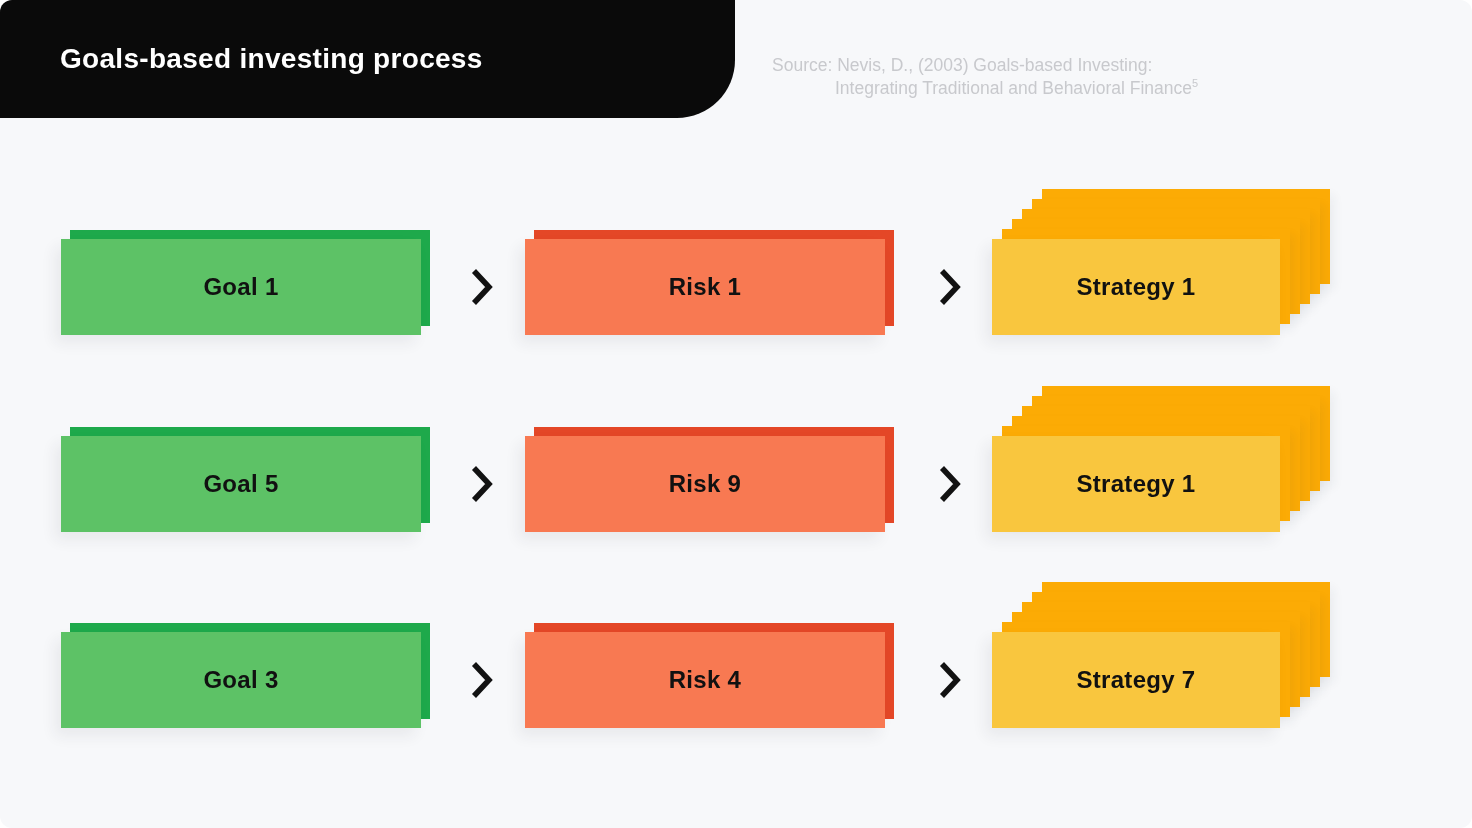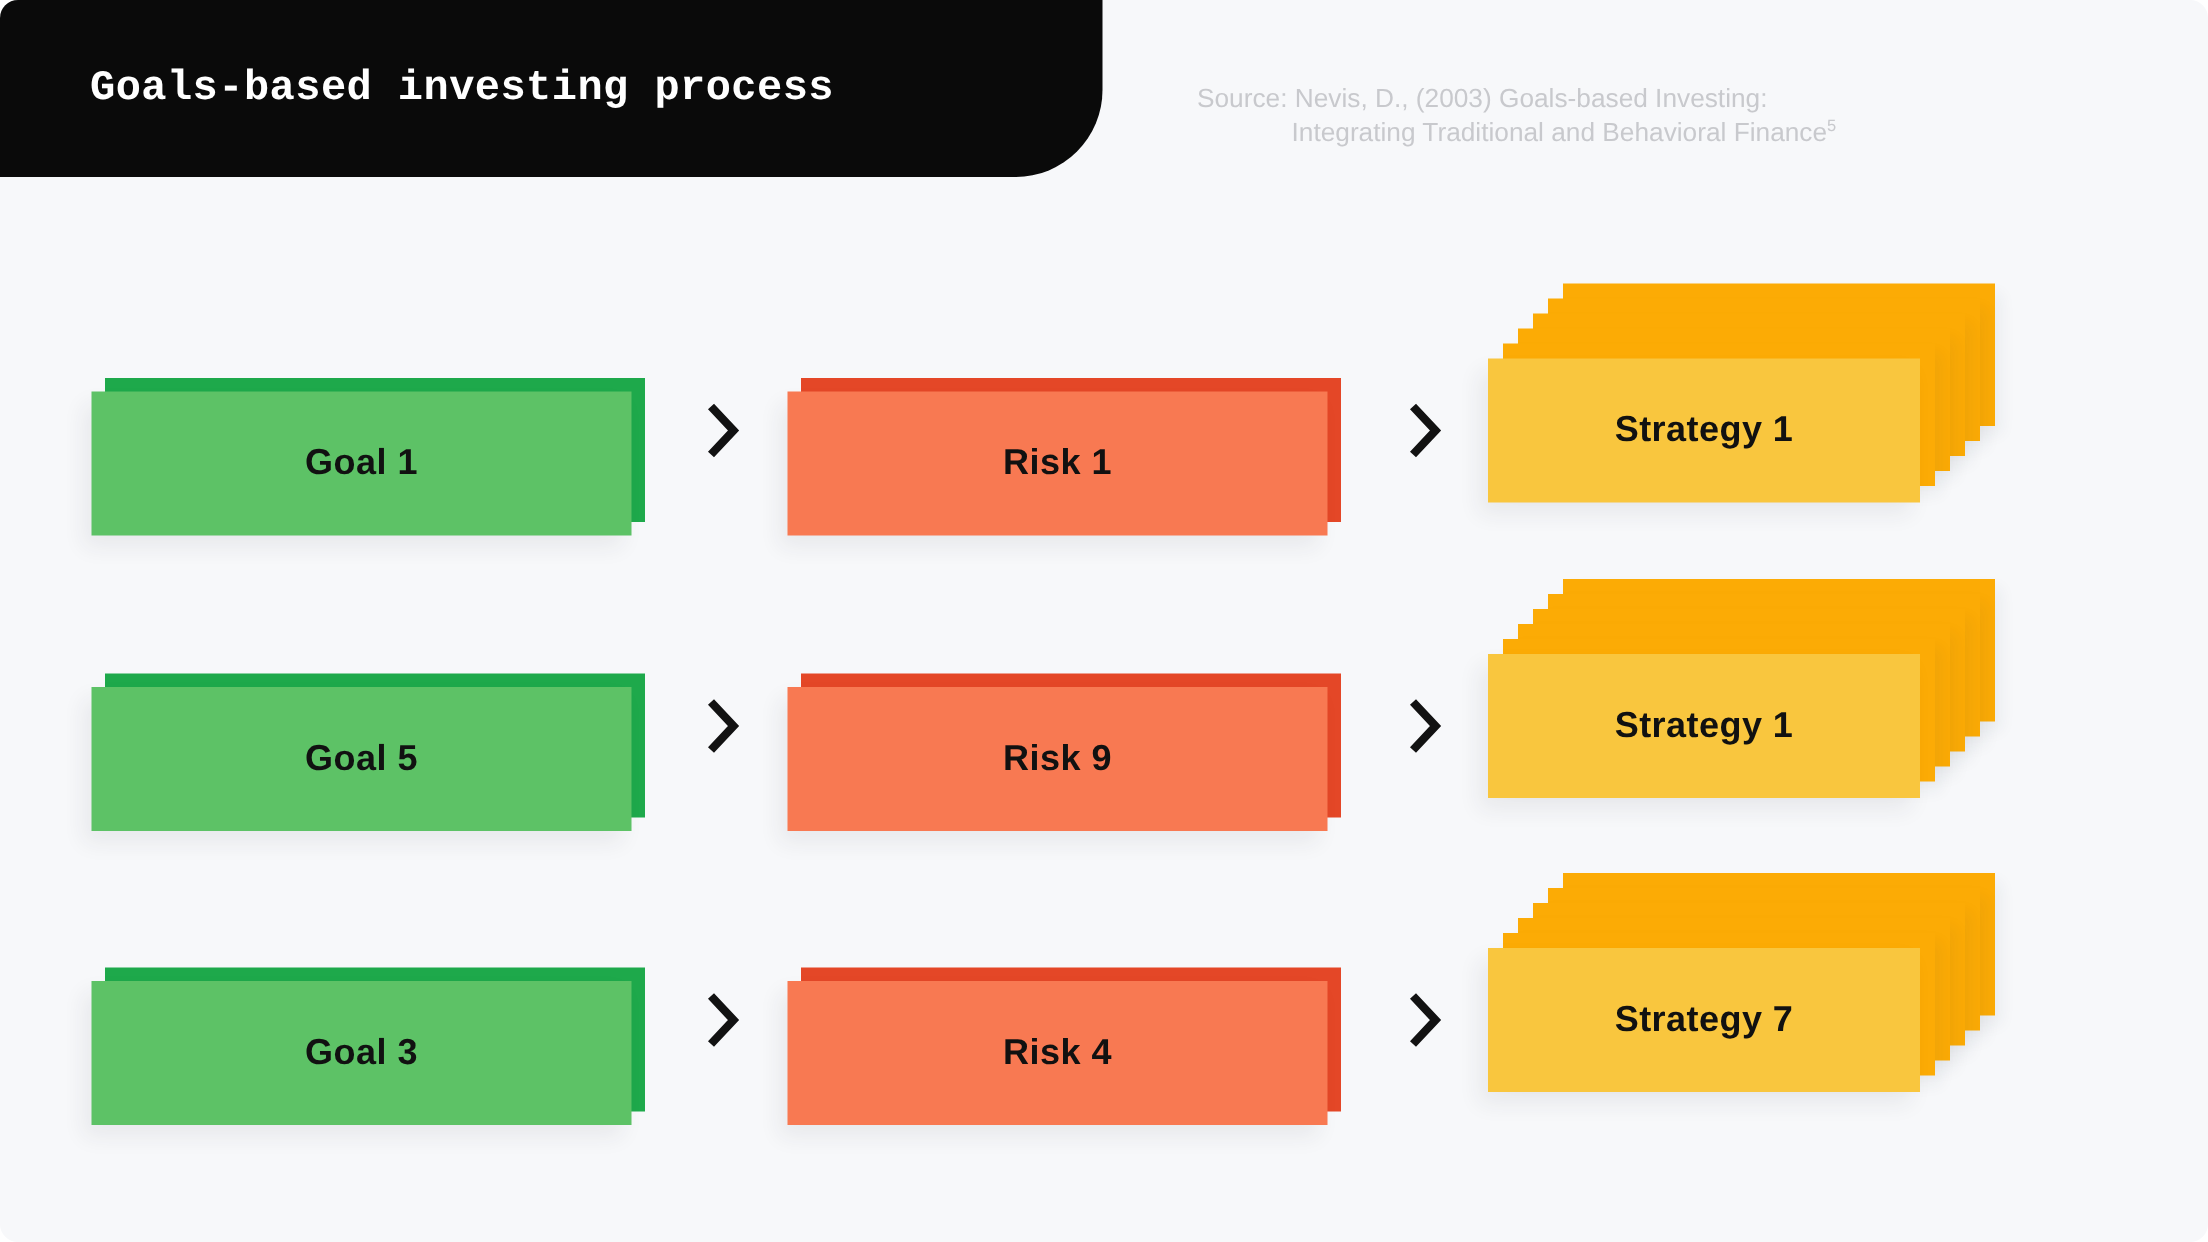--- a/index.html
+++ b/index.html
@@ -26,34 +26,32 @@
     border-bottom-right-radius: 58px;
     display: flex;
     align-items: center;
   }
   .header h1 {
     margin: 0 4px 0 60px;
     font-size: 28px;
     font-weight: 700;
     letter-spacing: 0.3px;
     color: var(--title-text, #ffffff);
-    font-family: Liberation Mono, monospace;
   }
   
   .source {
     position: absolute;
     left: 772px;
     top: 54px;
     width: 470px;
     font-size: 17.5px;
     line-height: 23px;
     color: var(--source-text, #c8c9cd);
     padding-left: 63px;
     text-indent: -63px;
-    margin-left: 26px;
   }
   .source sup {
     font-size: 11px;
     line-height: 0;
   }
   
   .row {
     position: absolute;
     left: 0;
     width: 1472px;
@@ -61,21 +59,20 @@
   }
   .row-1 { top: 189px; }
   .row-2 { top: 386px; }
   .row-3 { top: 582px; }
 
   .card {
     position: absolute;
     top: 41px;
     width: 369px;
     height: 105px;
-    margin-top: 22px;
   }
   .card .layer {
     position: absolute;
     width: 360px;
     height: 96px;
   }
   .card .back  { left: 9px; top: 0; }
   .card .front {
     left: 0; top: 9px;
     display: flex;

